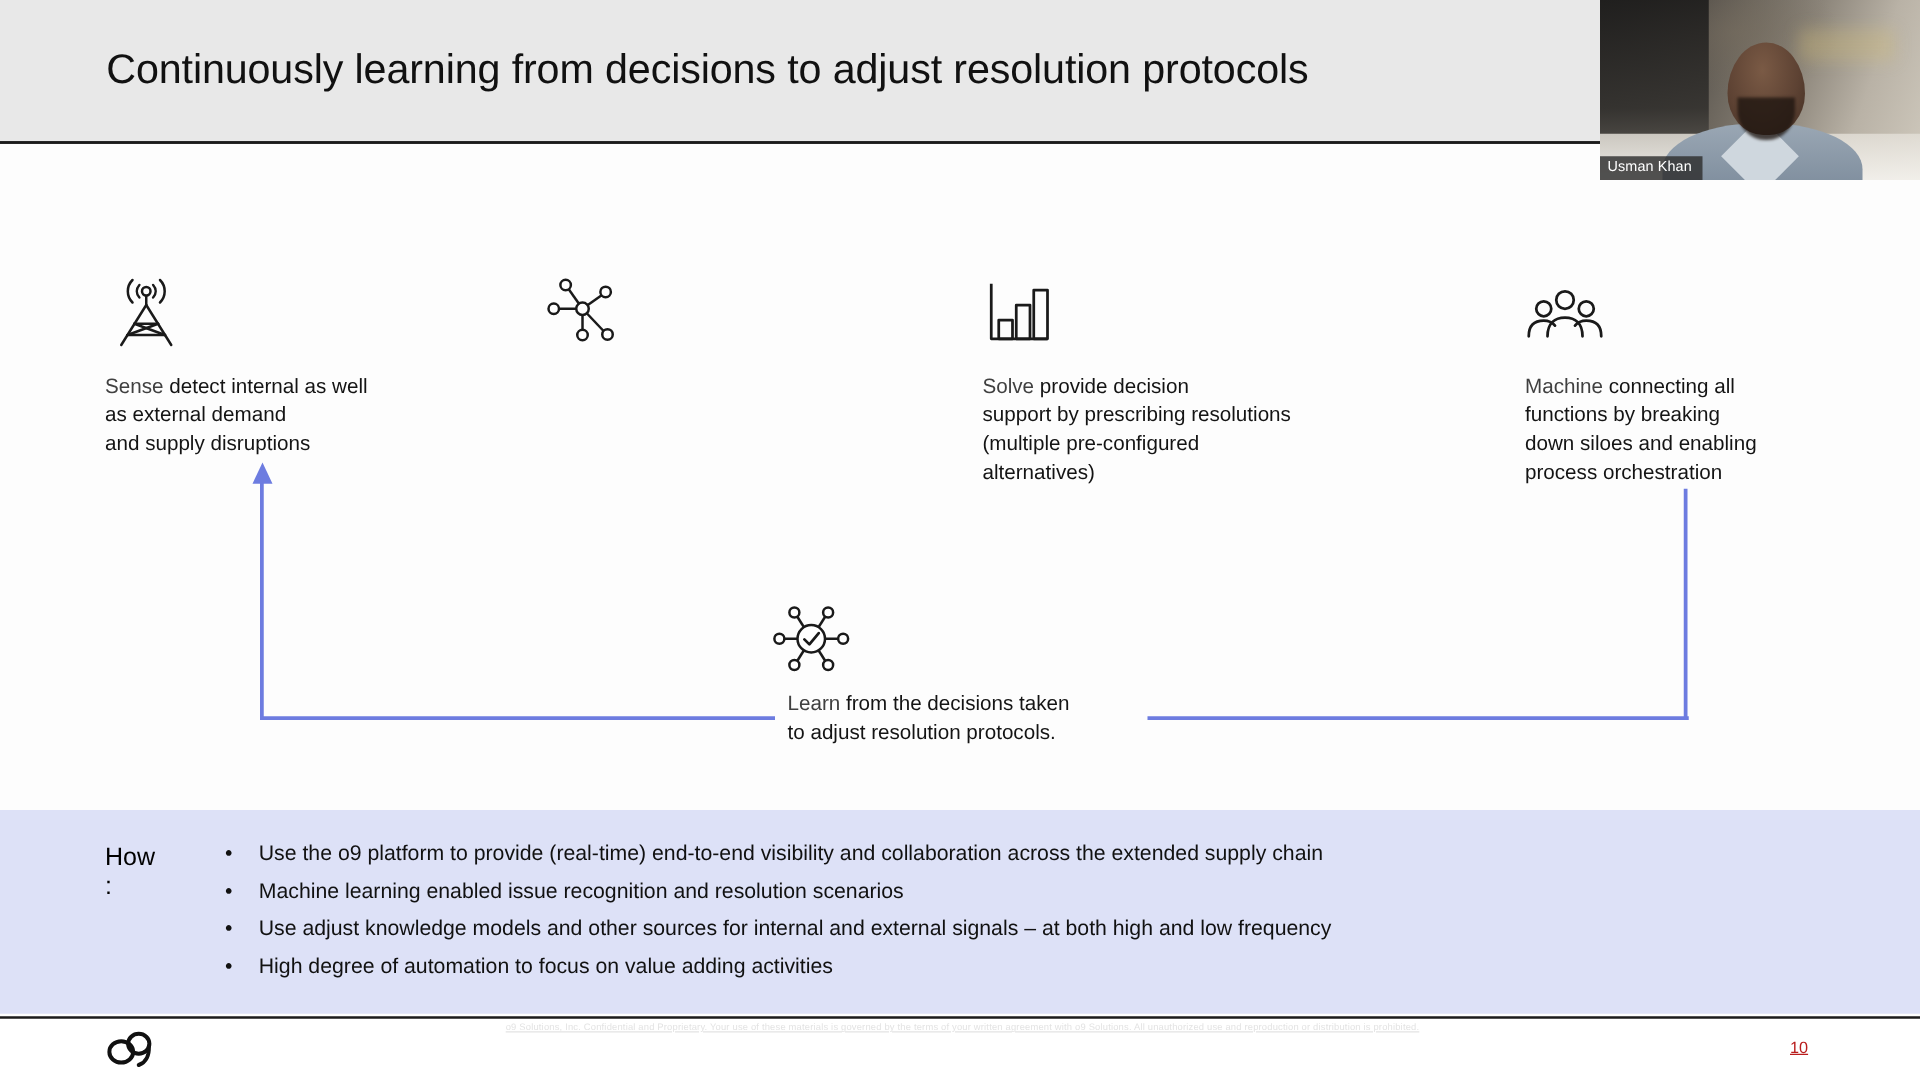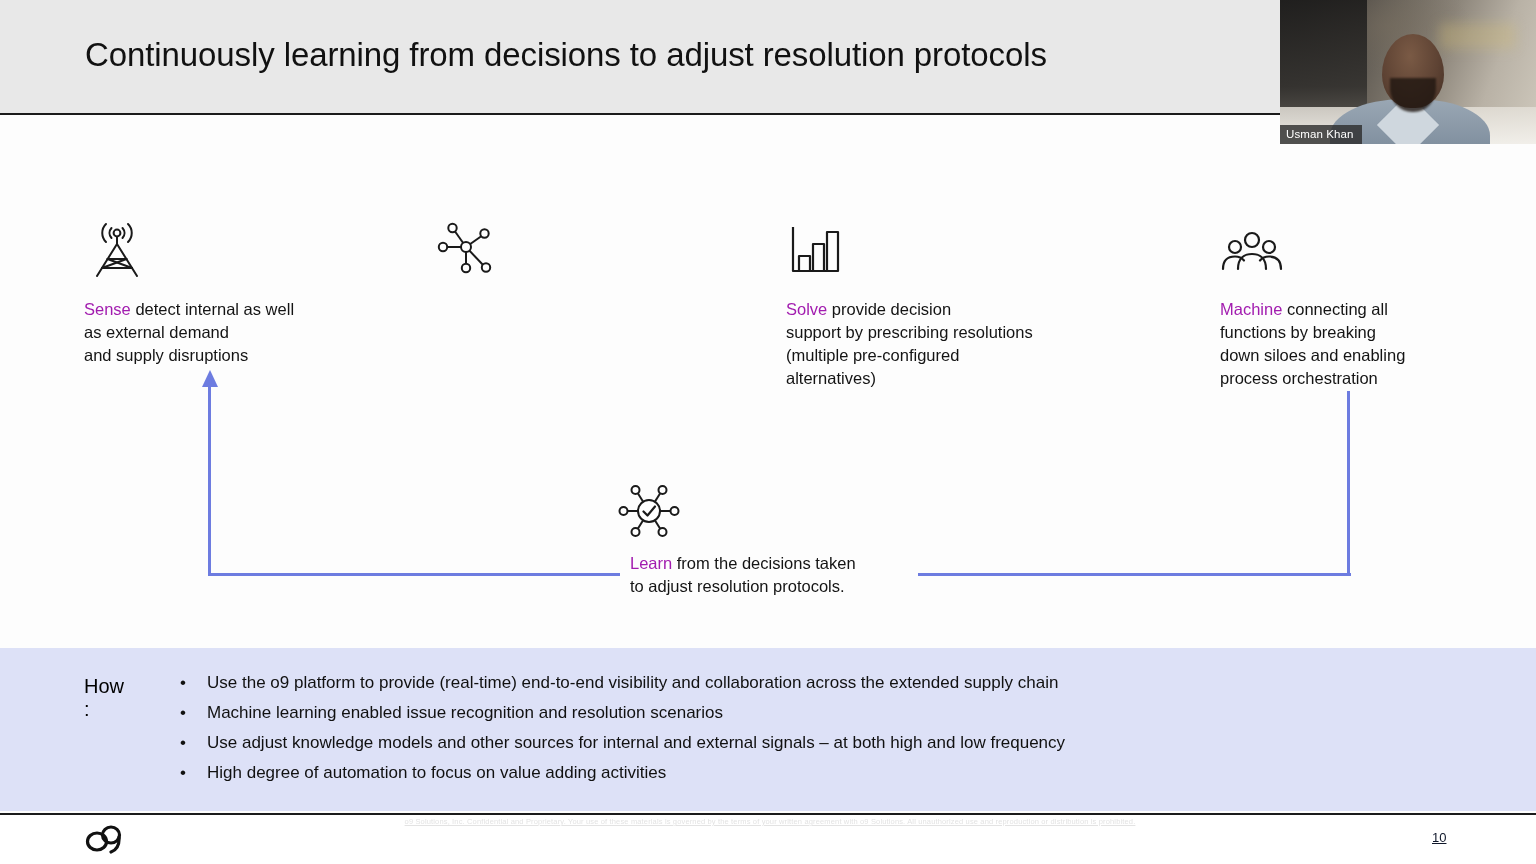--- a/index.html
+++ b/index.html
@@ -70,21 +70,21 @@
     position:absolute;left:0;bottom:0;
     background:rgba(46,46,46,.82);color:#fff;
     font-size:11.5px;padding:3px 9px 4px 6px;letter-spacing:.1px;
   }
 
   
   .pillar{position:absolute;}
   .pillar-text{
     font-size:16.5px;line-height:23px;color:#141414;white-space:pre-line;
   }
-  .accent{color:#a21caf;}
+  .accent{color:#404040;}
   .ico{display:block;}
 
   
   .learn-block{position:absolute;left:616px;top:478px;}
   .learn-text{
     position:absolute;left:630px;top:552px;width:330px;
     font-size:16.5px;line-height:23px;color:#141414;white-space:pre-line;
   }
 
   
@@ -119,21 +119,21 @@
   .footer-rule{position:absolute;left:0;top:813px;width:1536px;height:2px;background:#1b1b1b;}
   .footer{
     position:absolute;left:0;top:815px;width:1536px;height:49px;background:#fff;
   }
   .logo{position:absolute;left:84px;top:824px;}
   .fine-print{
     position:absolute;left:370px;top:817px;width:800px;text-align:center;
     font-size:7.5px;color:#e3e3e3;letter-spacing:.15px;white-space:nowrap;text-decoration:underline;
   }
   .page-num{
-    position:absolute;left:1432px;top:830px;font-size:13px;color:#0f172a;text-decoration:underline;
+    position:absolute;left:1432px;top:830px;font-size:13px;color:#b91c1c;text-decoration:underline;
   }
 </style>
 </head>
 <body>
 
 <div class="header-band"></div>
 <div class="header-rule"></div>
 <div class="slide-title">Continuously learning from decisions to adjust resolution protocols</div>
 
 <div class="video-tile">

